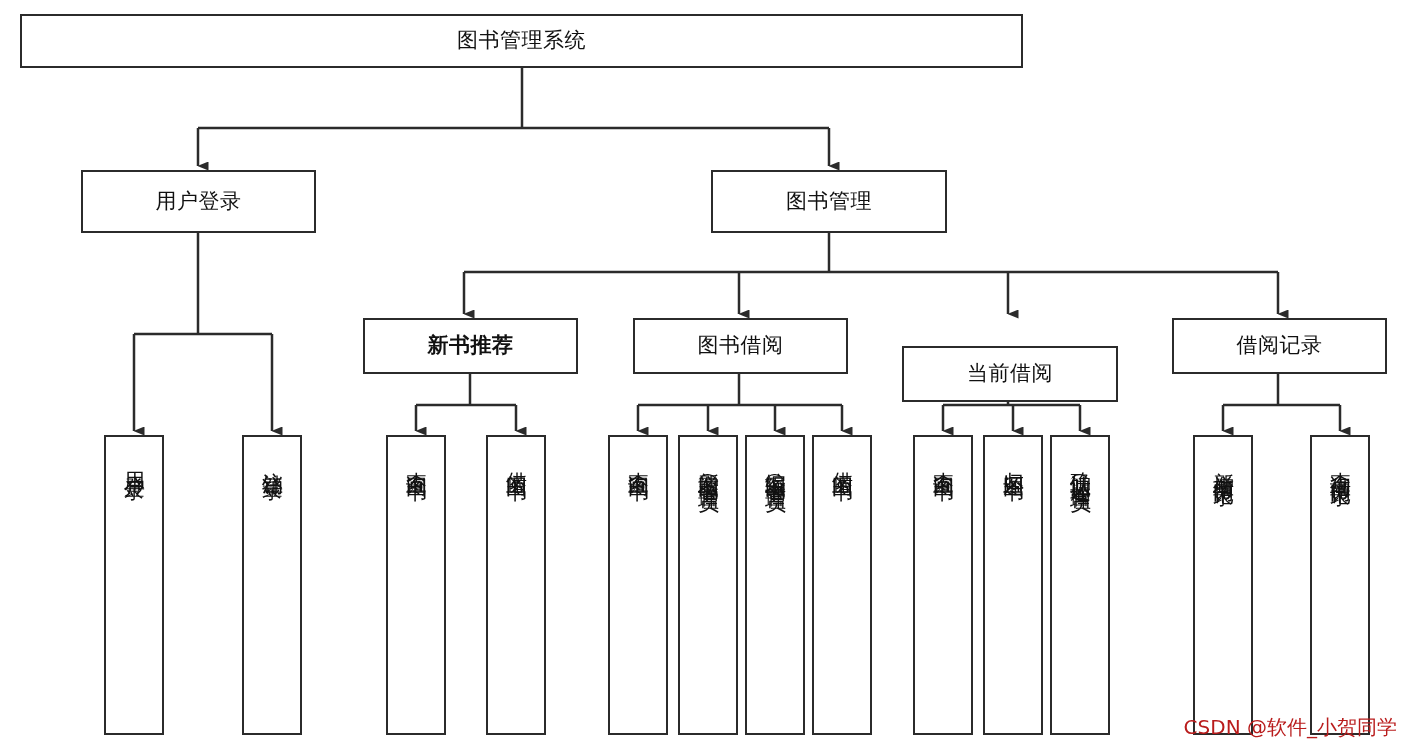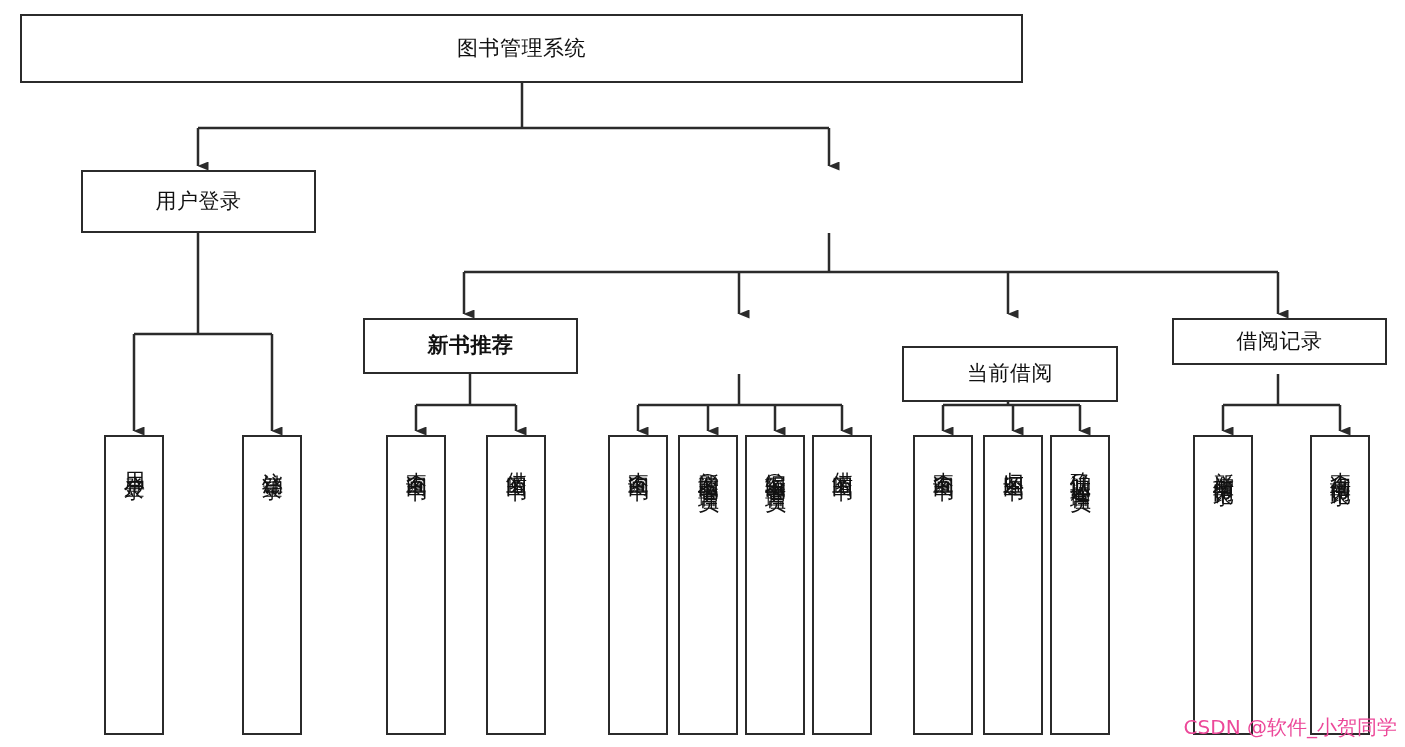--- a/index.html
+++ b/index.html
@@ -56,21 +56,21 @@
     text-orientation: upright;
     font-size: 21px;
     letter-spacing: 3px;
     line-height: 1;
   }
   #watermark {
     position: absolute;
     right: 8px;
     bottom: 6px;
     font-size: 20px;
-    color: #ec4899;
+    color: #b91c1c;
     white-space: nowrap;
     z-index: 5;
     font-family: "DejaVu Sans", "Liberation Sans", sans-serif;
   }
 </style>
 </head>
 <body>
 
 <div id="canvas">
 
@@ -110,39 +110,45 @@
         <line x1="943" y1="405" x2="943" y2="431" marker-end="url(#arrowhead)"></line>
         <line x1="1013" y1="405" x2="1013" y2="431" marker-end="url(#arrowhead)"></line>
         <line x1="1080" y1="405" x2="1080" y2="431" marker-end="url(#arrowhead)"></line>
         <line x1="1278" y1="374" x2="1278" y2="405"></line>
         <line x1="1223" y1="405" x2="1340" y2="405"></line>
         <line x1="1223" y1="405" x2="1223" y2="431" marker-end="url(#arrowhead)"></line>
         <line x1="1340" y1="405" x2="1340" y2="431" marker-end="url(#arrowhead)"></line>
       </g>
   </svg>
 
-  <div class="node horizontal" style="left: 20px; top: 14px; width: 1003px; height: 69px;">
+  <div class="node horizontal" style="left: 20px; top: 14px; width: 1003px; height: 54px;">
     <span class="label">图书管理系统</span>
   </div>
 
   <div class="node horizontal" style="left: 81px; top: 170px; width: 235px; height: 63px;">
     <span class="label">用户登录</span>
   </div>
 
+  <div class="node horizontal" style="left: 711px; top: 170px; width: 236px; height: 63px;">
+    <span class="label">图书管理</span>
+  </div>
 
   <div class="node horizontal" style="left: 363px; top: 318px; width: 215px; height: 56px; font-weight: bold;">
     <span class="label">新书推荐</span>
   </div>
 
+  <div class="node horizontal" style="left: 633px; top: 318px; width: 215px; height: 56px;">
+    <span class="label">图书借阅</span>
+  </div>
 
   <div class="node horizontal" style="left: 902px; top: 318px; width: 216px; height: 56px; margin-top: 28px;">
     <span class="label">当前借阅</span>
   </div>
 
-  <div class="node horizontal" style="left: 1172px; top: 318px; width: 215px; height: 47px;">
+  <div class="node horizontal" style="left: 1172px; top: 318px; width: 215px; height: 56px;">
     <span class="label">借阅记录</span>
   </div>
 
   <div class="node vertical" style="left: 104px; top: 435px; width: 60px; height: 300px;">
     <span class="label">用户登录</span>
   </div>
 
   <div class="node vertical" style="left: 242px; top: 435px; width: 60px; height: 300px;">
     <span class="label">注销登录</span>
   </div>

